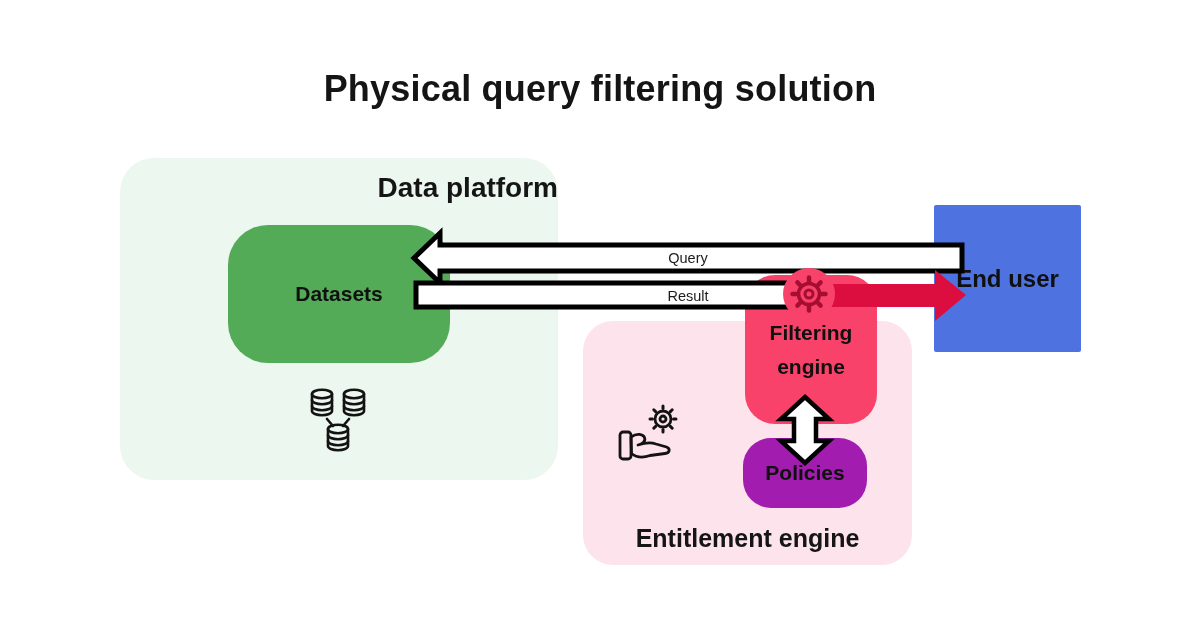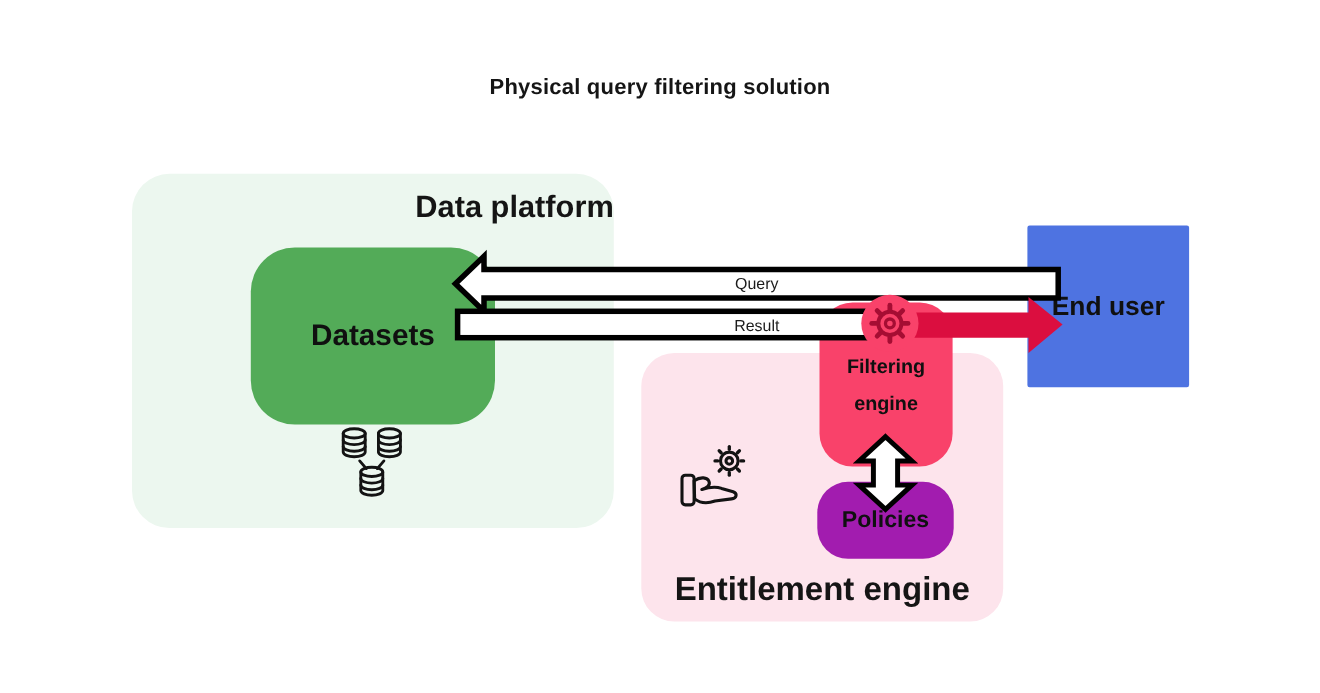--- a/index.html
+++ b/index.html
@@ -4,39 +4,39 @@
 <style>
   html,body{margin:0;padding:0;background:#fff;}
   #canvas{
     position:relative;width:1200px;height:630px;overflow:hidden;background:#ffffff;
     font-family:"Liberation Sans","DejaVu Sans",sans-serif;color:#111;
   }
   .abs{position:absolute;}
   
   .title{
     left:0;top:68px;width:1200px;text-align:center;
-    font-size:20px;font-weight:700;letter-spacing:.2px;color:#151515;z-index:2;
+    font-size:36px;font-weight:700;letter-spacing:.2px;color:#151515;z-index:2;
   }
   
   .panel{z-index:1;border-radius:34px;}
   .panel-data{left:120px;top:158px;width:438px;height:322px;background:#ecf7ef;}
   .panel-ent{left:583px;top:321px;width:329px;height:244px;background:#fde4ec;border-radius:30px;}
   .panel-heading{
     position:absolute;left:0;width:100%;text-align:center;
     font-weight:700;color:#151515;
   }
   .heading-data{top:14px;font-size:28px;text-align:right;}
-  .heading-ent{bottom:12px;font-size:30px;}
+  .heading-ent{bottom:12px;font-size:25px;}
   
   .node{z-index:2;display:flex;align-items:center;justify-content:center;
         text-align:center;color:#101010;font-weight:600;}
-  .node-datasets{left:228px;top:225px;width:222px;height:161px;background:#53ab58;
-                 border-radius:40px;font-size:27px;}
-  .node-filtering{left:745px;top:275px;width:121px;height:149px;background:#f9426a;
-                  border-radius:30px;font-size:18px;line-height:34px;
+  .node-datasets{left:228px;top:225px;width:222px;height:138px;background:#53ab58;
+                 border-radius:40px;font-size:21px;}
+  .node-filtering{left:745px;top:275px;width:132px;height:149px;background:#f9426a;
+                  border-radius:30px;font-size:21px;line-height:34px;
                   flex-direction:column;}
   .node-policies{left:743px;top:438px;width:124px;height:70px;background:#a21caf;
                  border-radius:28px;font-size:21px;}
   .node-enduser{left:934px;top:205px;width:147px;height:147px;background:#4e73e1;
                 font-size:24px;border-radius:2px;}
   
   .icon{z-index:3;}
   
   #overlay{position:absolute;left:0;top:0;z-index:5;}
   .arrow-label{font-family:"Liberation Sans","DejaVu Sans",sans-serif;font-size:14.5px;fill:#1c1c1c;}

